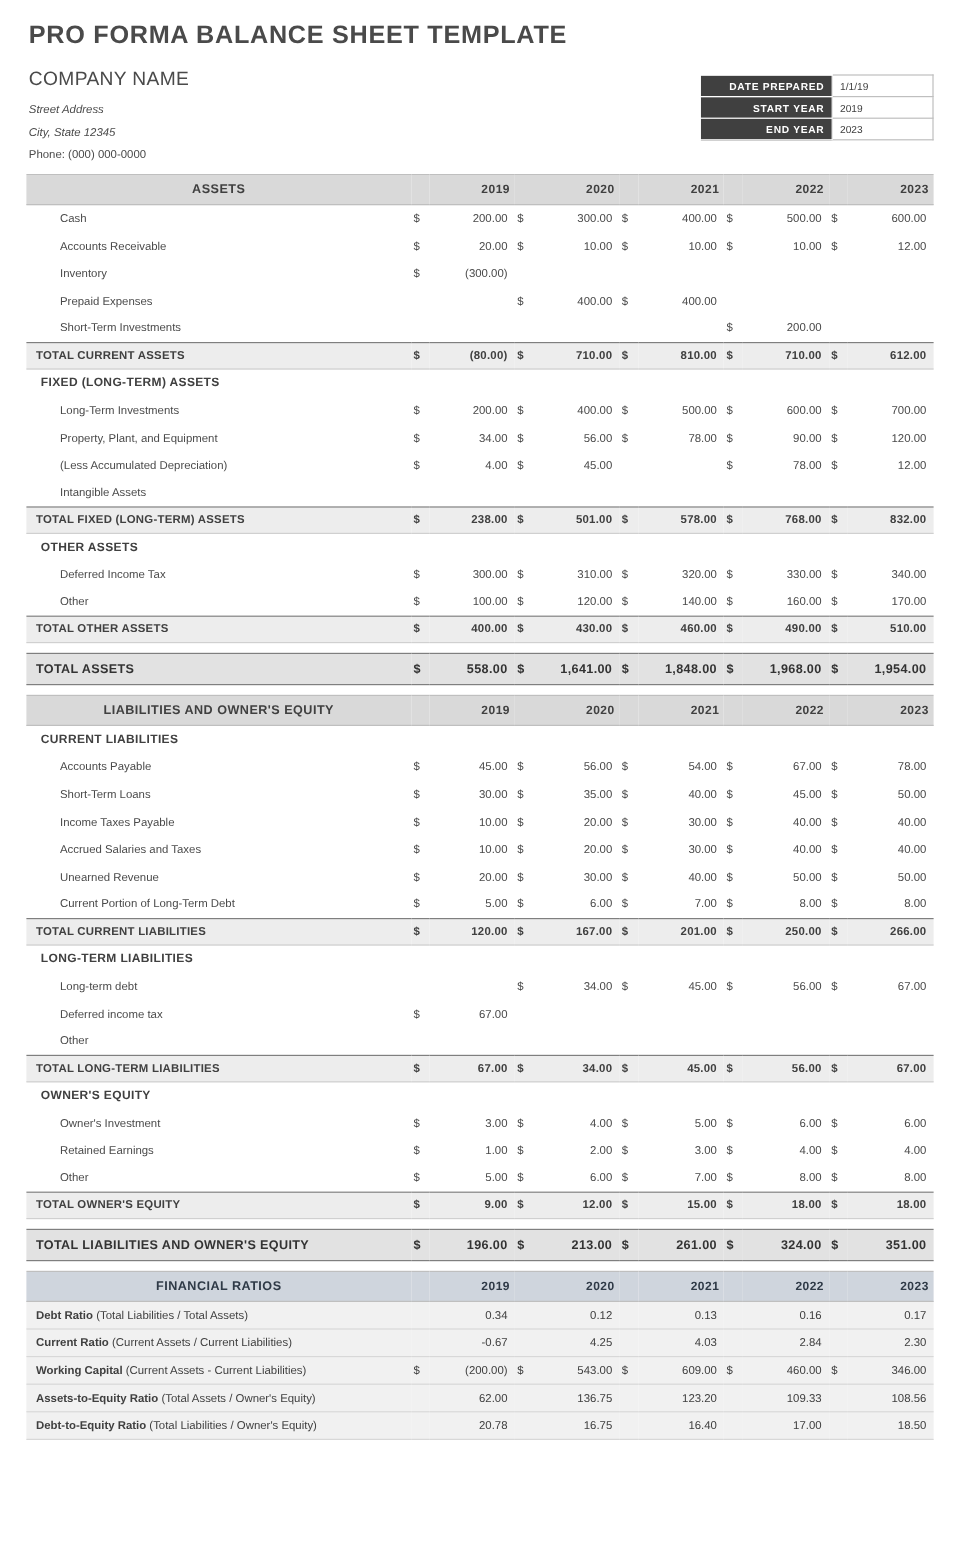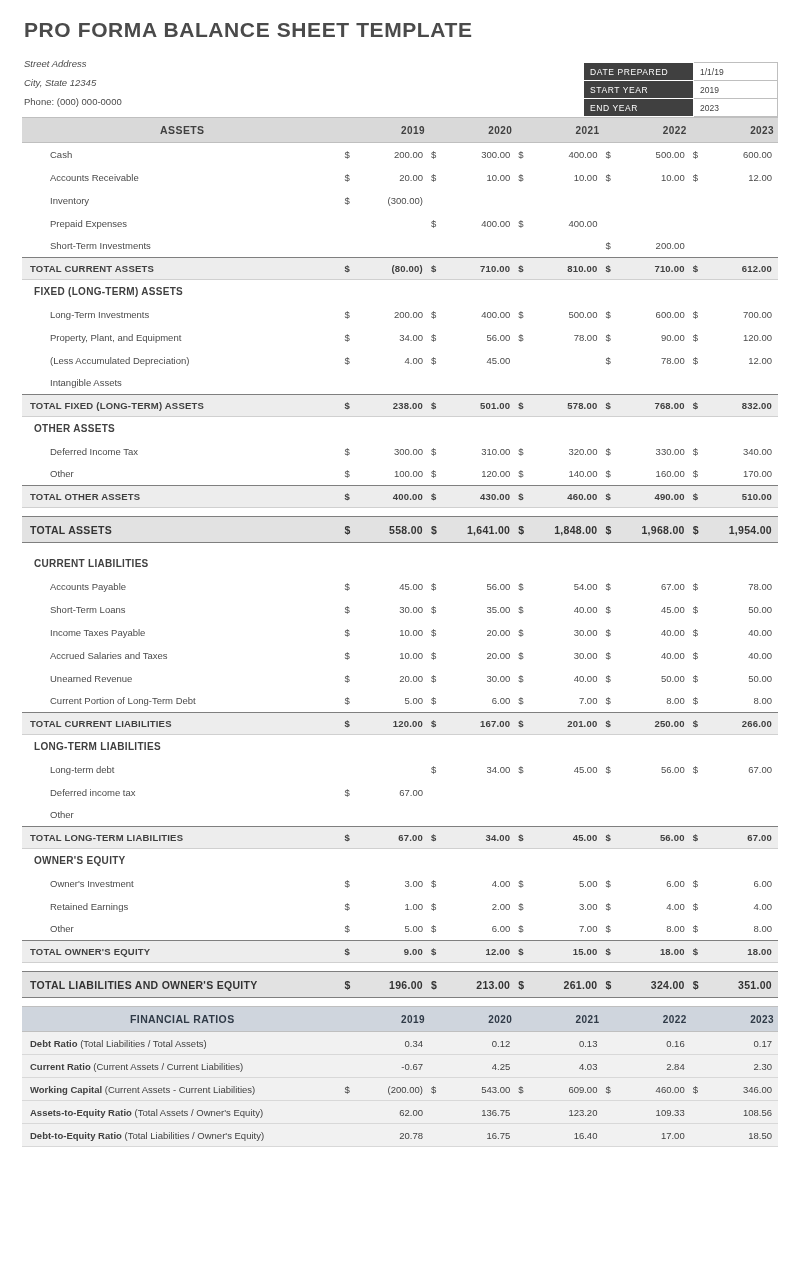--- a/index.html
+++ b/index.html
@@ -46,23 +46,24 @@
   }
   .datebox td {
     height: 18px;
     font-size: 8.5px;
     padding: 0 6px;
     border: 1px solid #ffffff;
   }
   .datebox td.lbl {
     background: #404040;
     color: #ffffff;
-    font-weight: normal;
+    font-weight: bold;
     letter-spacing: 0.6px;
     width: 110px;
+    text-align: right;
   }
   .datebox td.val {
     background: #ffffff;
     color: #3f3f3f;
     text-align: left;
     border: 1px solid #bfbfbf;
   }
 
   
   table.sheet {
@@ -150,20 +151,21 @@
   tr.band.ratios td { background: #cfd5dd; color: #2f3a47; }
 </style>
 </head>
 <body>
 
 <div class="page">
 
   <div class="doc-title">PRO FORMA BALANCE SHEET TEMPLATE</div>
 
   <div class="company-block">
+    <div class="company-name">COMPANY NAME</div>
     <div class="addr-line">Street Address</div>
     <div class="addr-line">City, State  12345</div>
     <div class="addr-line plain">Phone: (000) 000-0000</div>
 
     <table class="datebox">
       <tbody id="datebox-body">
           <tr>
             <td class="lbl">DATE PREPARED</td>
             <td class="val">1/1/19</td>
           </tr>
@@ -407,20 +409,33 @@
           <td class="cur">$</td>
           <td class="val">1,848.00</td>
           <td class="cur">$</td>
           <td class="val">1,968.00</td>
           <td class="cur">$</td>
           <td class="val">1,954.00</td>
         </tr>
         <tr class="spacer">
           <td colspan="11"></td>
         </tr>
+        <tr class="band">
+          <td class="label">LIABILITIES AND OWNER'S EQUITY</td>
+          <td></td>
+          <td class="yr">2019</td>
+          <td></td>
+          <td class="yr">2020</td>
+          <td></td>
+          <td class="yr">2021</td>
+          <td></td>
+          <td class="yr">2022</td>
+          <td></td>
+          <td class="yr">2023</td>
+        </tr>
         <tr class="subhead">
           <td class="label" colspan="11">CURRENT LIABILITIES</td>
         </tr>
         <tr class="item">
           <td class="label">Accounts Payable</td>
           <td class="cur">$</td>
           <td class="val">45.00</td>
           <td class="cur">$</td>
           <td class="val">56.00</td>
           <td class="cur">$</td>

